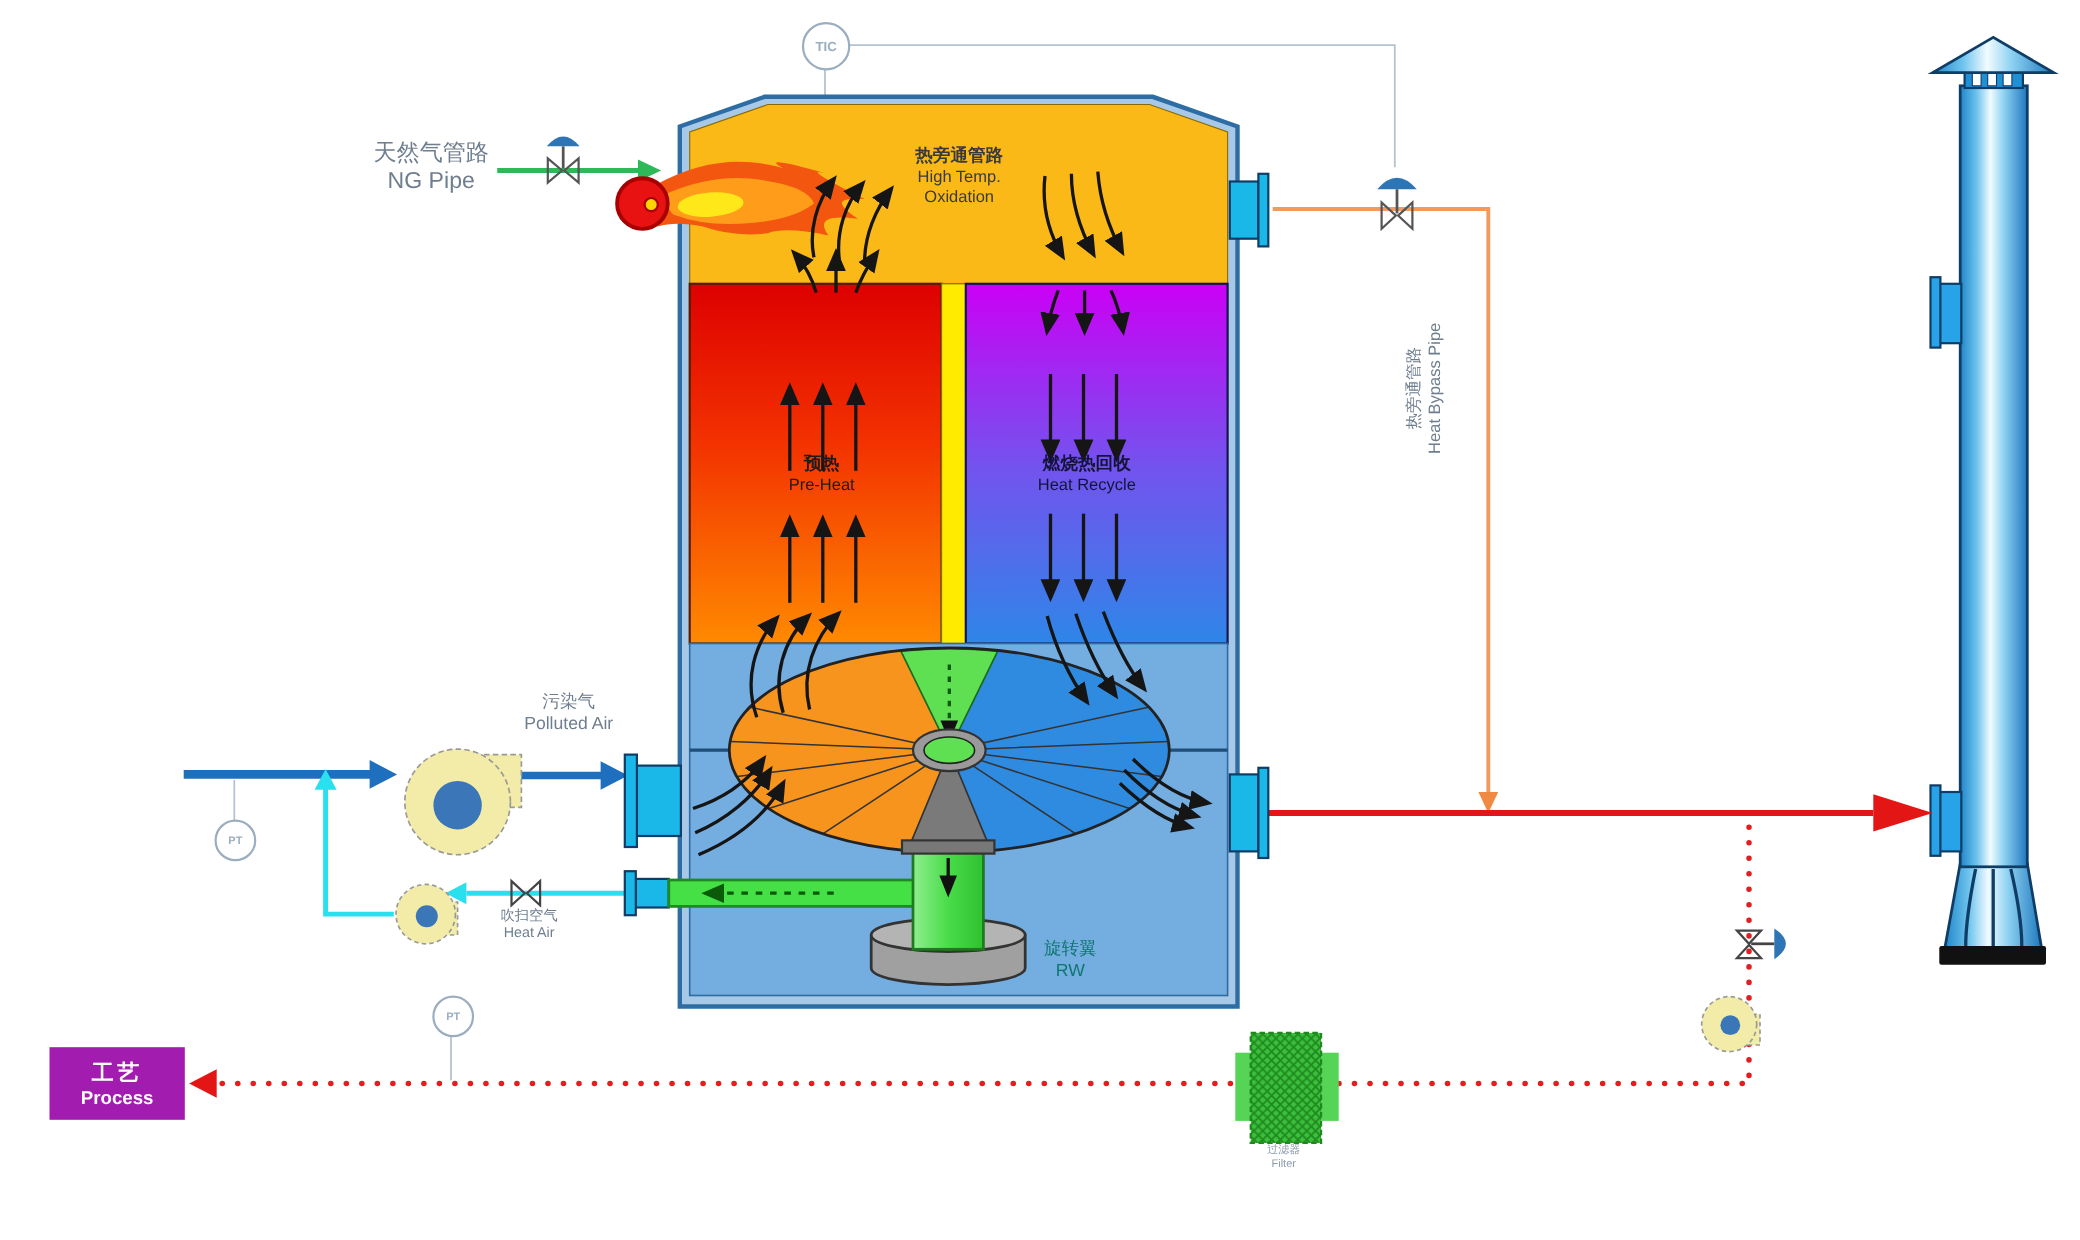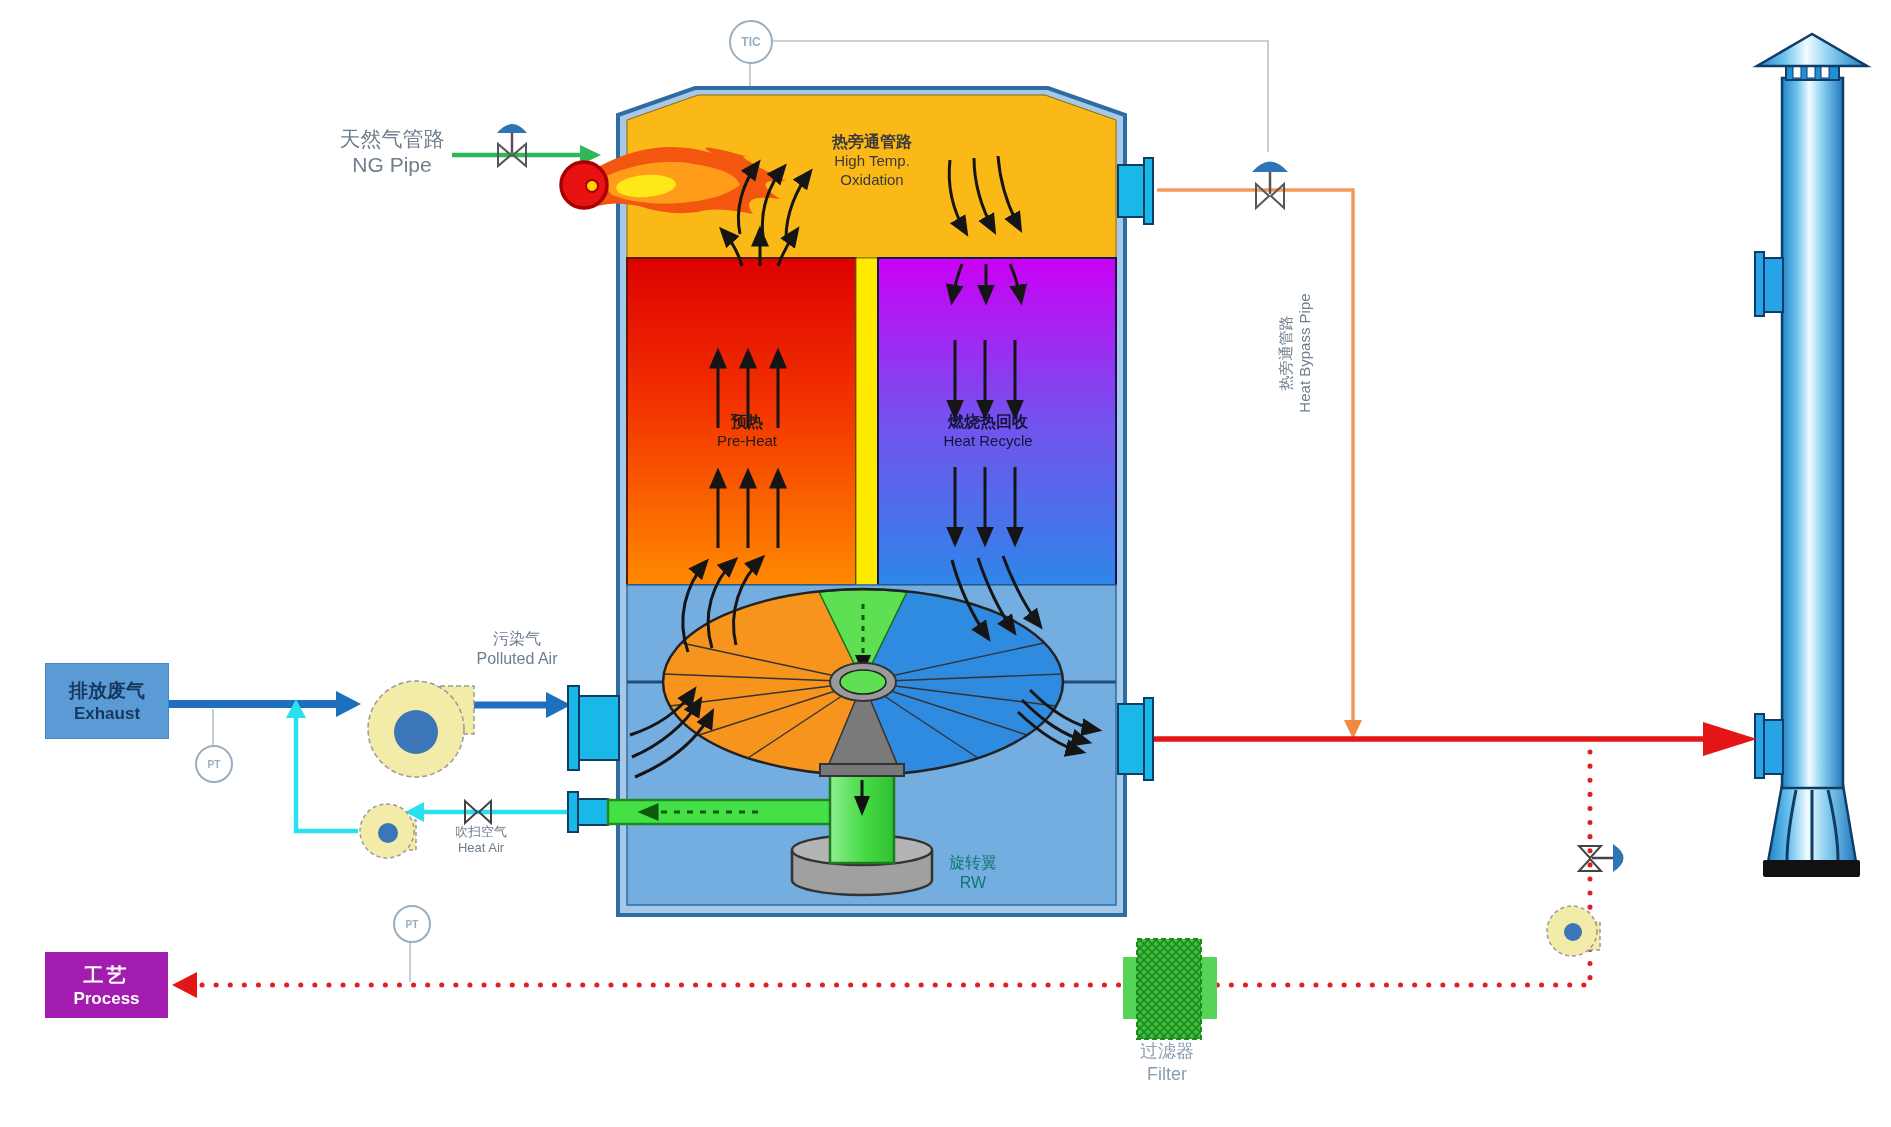--- a/index.html
+++ b/index.html
@@ -14,21 +14,21 @@
   .oxi{left:772px;top:132px;width:200px;font-size:16px;font-weight:bold;color:#3a3a3a;}
   .oxi .en{font-weight:normal;font-size:15px;}
   .preheat{left:647px;top:412px;width:200px;font-size:16px;font-weight:bold;color:#221a1a;}
   .preheat .en{font-weight:normal;font-size:15px;}
   .recycle{left:888px;top:412px;width:200px;font-size:16px;font-weight:bold;color:#14143a;}
   .recycle .en{font-weight:normal;font-size:15px;}
   .pollute{left:417px;top:629px;width:200px;font-size:16px;}
   .purge{left:406px;top:824px;width:150px;font-size:13px;}
   .rw{left:898px;top:853px;width:150px;font-size:16px;color:#0f766e;}
   .bypass{left:1212px;top:330px;width:176px;height:46px;font-size:15px;transform:rotate(-90deg);white-space:nowrap;}
-  .filterlbl{left:1092px;top:1040px;width:150px;font-size:18px;color:#8c9cae;}
+  .filterlbl{left:1092px;top:1040px;width:150px;font-size:10px;color:#8c9cae;}
   .box{position:absolute;display:flex;flex-direction:column;align-items:center;justify-content:center;}
   .exhaustbox{left:45px;top:663px;width:122px;height:74px;background:#5B9BD5;border:1px solid #4a86c0;
               color:#17375E;font-weight:bold;}
   .exhaustbox .zh{font-size:19px;}
   .exhaustbox .en{font-size:17px;}
   .processbox{left:45px;top:952px;width:123px;height:66px;background:#a21caf;color:#ffffff;font-weight:bold;}
   .processbox .zh{font-size:20px;letter-spacing:3px;}
   .processbox .en{font-size:17px;}
   .inst{position:absolute;width:40px;height:40px;border-radius:50%;border:2.5px solid #9aaec0;background:#ffffff;
         display:flex;align-items:center;justify-content:center;font-size:12px;font-weight:bold;color:#9aaec0;}
@@ -326,24 +326,20 @@
 <div class="lbl bypass grayt">
   <span class="zh">热旁通管路</span>
   <span class="en">Heat Bypass Pipe</span>
 </div>
 
 <div class="lbl filterlbl">
   <span class="zh">过滤器</span>
   <span class="en">Filter</span>
 </div>
 
-<div class="box exhaustbox">
-  <span class="zh">排放废气</span>
-  <span class="en">Exhaust</span>
-</div>
 
 <div class="box processbox">
   <span class="zh">工艺</span>
   <span class="en">Process</span>
 </div>
 
 <div class="inst" style="left:729px;top:20px;">
   <span>TIC</span>
 </div>
 <div class="inst" style="left:195px;top:745px;width:34px;height:34px;font-size:10px;">

